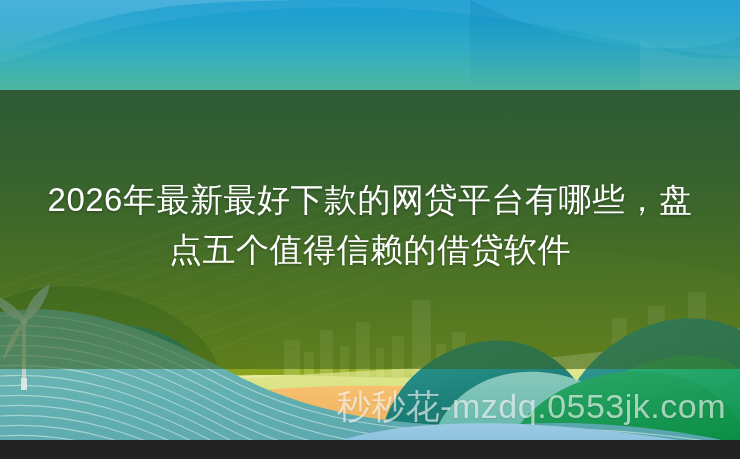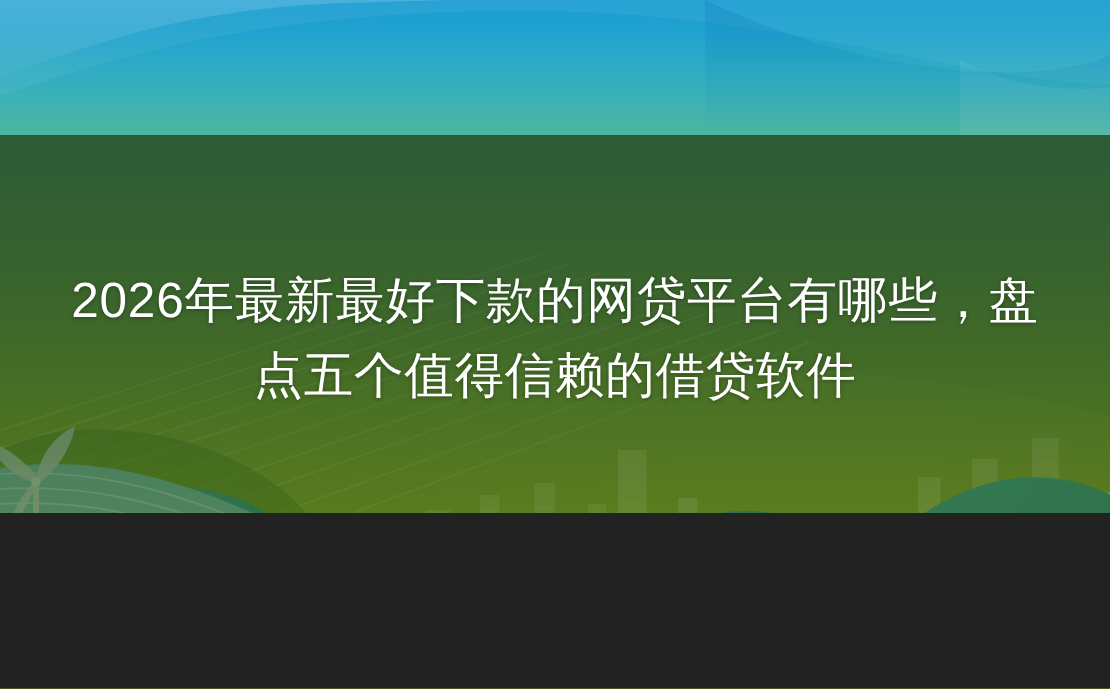--- a/index.html
+++ b/index.html
@@ -1,18 +1,18 @@
 <!DOCTYPE html>
 <html><head>
 <meta charset="utf-8">
 <style>
   html,body{margin:0;padding:0;background:#222;}
   #stage{
     position:relative;
-    width:740px;height:342px;
+    width:740px;height:440px;
     overflow:hidden;
     font-family:"Liberation Sans","DejaVu Sans",sans-serif;
     background:#6d8c22;
   }
   .layer{position:absolute;top:0;left:0;width:740px;height:459px;}
   
   #sky{
     height:96px;
     background:linear-gradient(180deg,#1b9dd2 0%,#20a2cf 22%,#33aec0 55%,#46b4a9 82%,#52b79c 100%);
   }
@@ -292,14 +292,15 @@
         <circle cx="24" cy="321" r="3.2" fill="#dde5e1"></circle>
       </g>
 
     </g>
   </svg>
 
   <div class="layer" id="band"></div>
 
   <div id="title">2026年最新最好下款的网贷平台有哪些，盘点五个值得信赖的借贷软件</div>
 
+  <div id="watermark">秒秒花-mzdq.0553jk.com</div>
 
 </div>
 
 </body></html>

